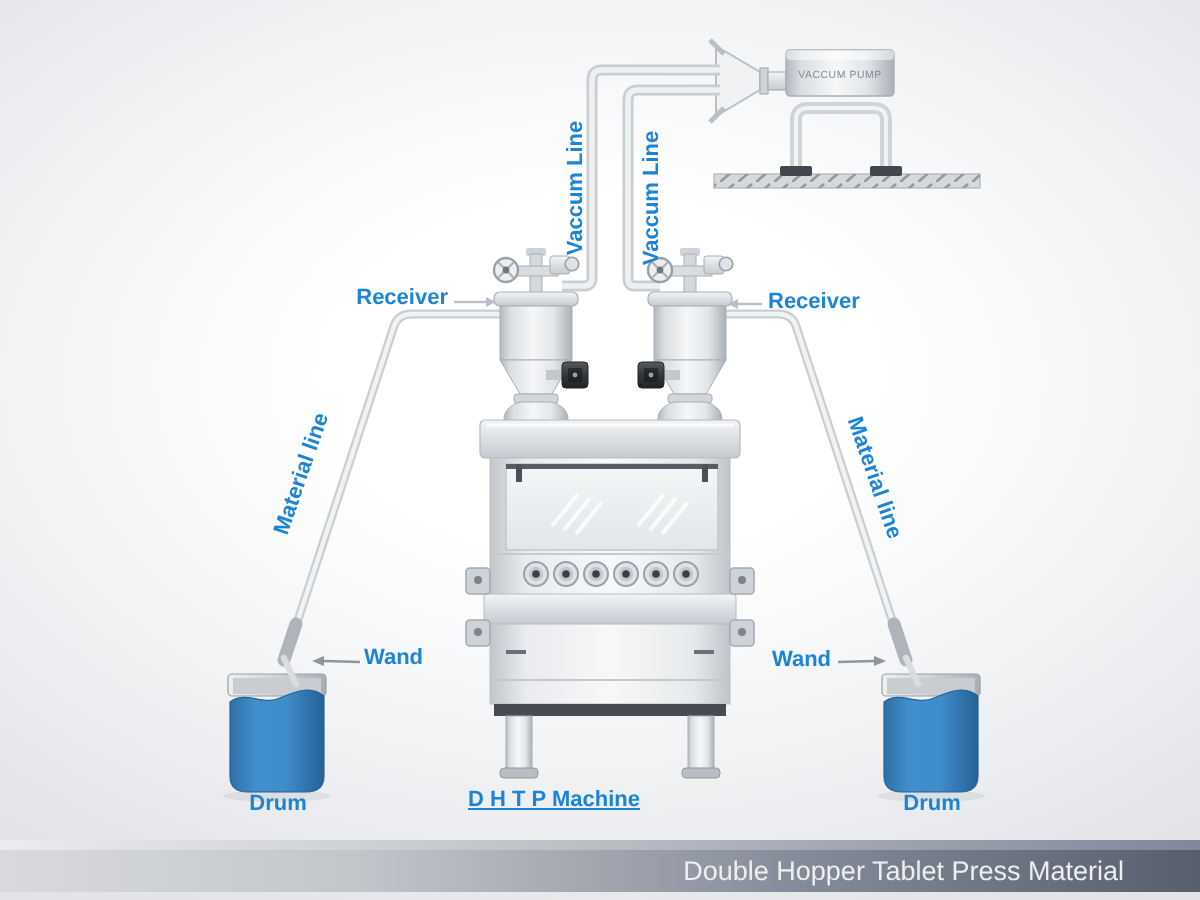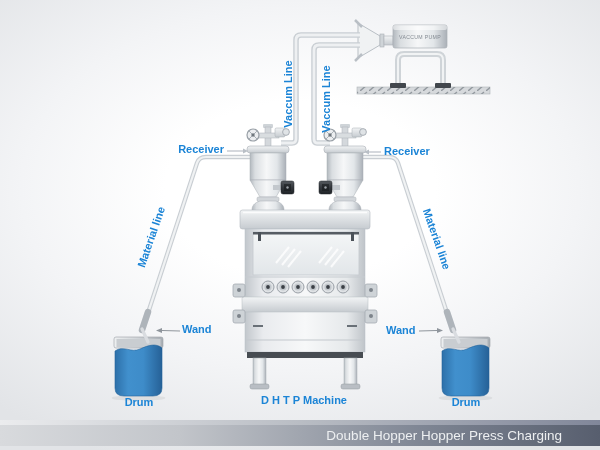--- a/index.html
+++ b/index.html
@@ -275,20 +275,20 @@
 
 <div class="lbl small rot" style="left:106px;top:231px;width:90px;transform:rotate(-71deg);">Material line</div>
 <div class="lbl small rot" style="left:392px;top:233px;width:90px;transform:rotate(71deg);">Material line</div>
 
 <div class="lbl" style="left:182px;top:323px;">Wand</div>
 <div class="lbl" style="left:386px;top:324px;">Wand</div>
 
 <div class="lbl" style="left:106px;top:396px;width:66px;text-align:center;">Drum</div>
 <div class="lbl" style="left:433px;top:396px;width:66px;text-align:center;">Drum</div>
 
-<div class="lbl" style="left:234px;top:394px;width:140px;text-align:center;">D H T P Machine</div>
+<div class="lbl" style="left:234px;top:394px;width:140px;text-align:left;text-decoration:underline;">D H T P Machine</div>
 
 <div class="bar-top"></div>
 <div class="bar-main">
-  <span>Double Hopper Hopper Press Charging</span>
+  <span>Double Hopper Tablet Press Material</span>
 </div>
 
 </div>
 
 </body></html>

